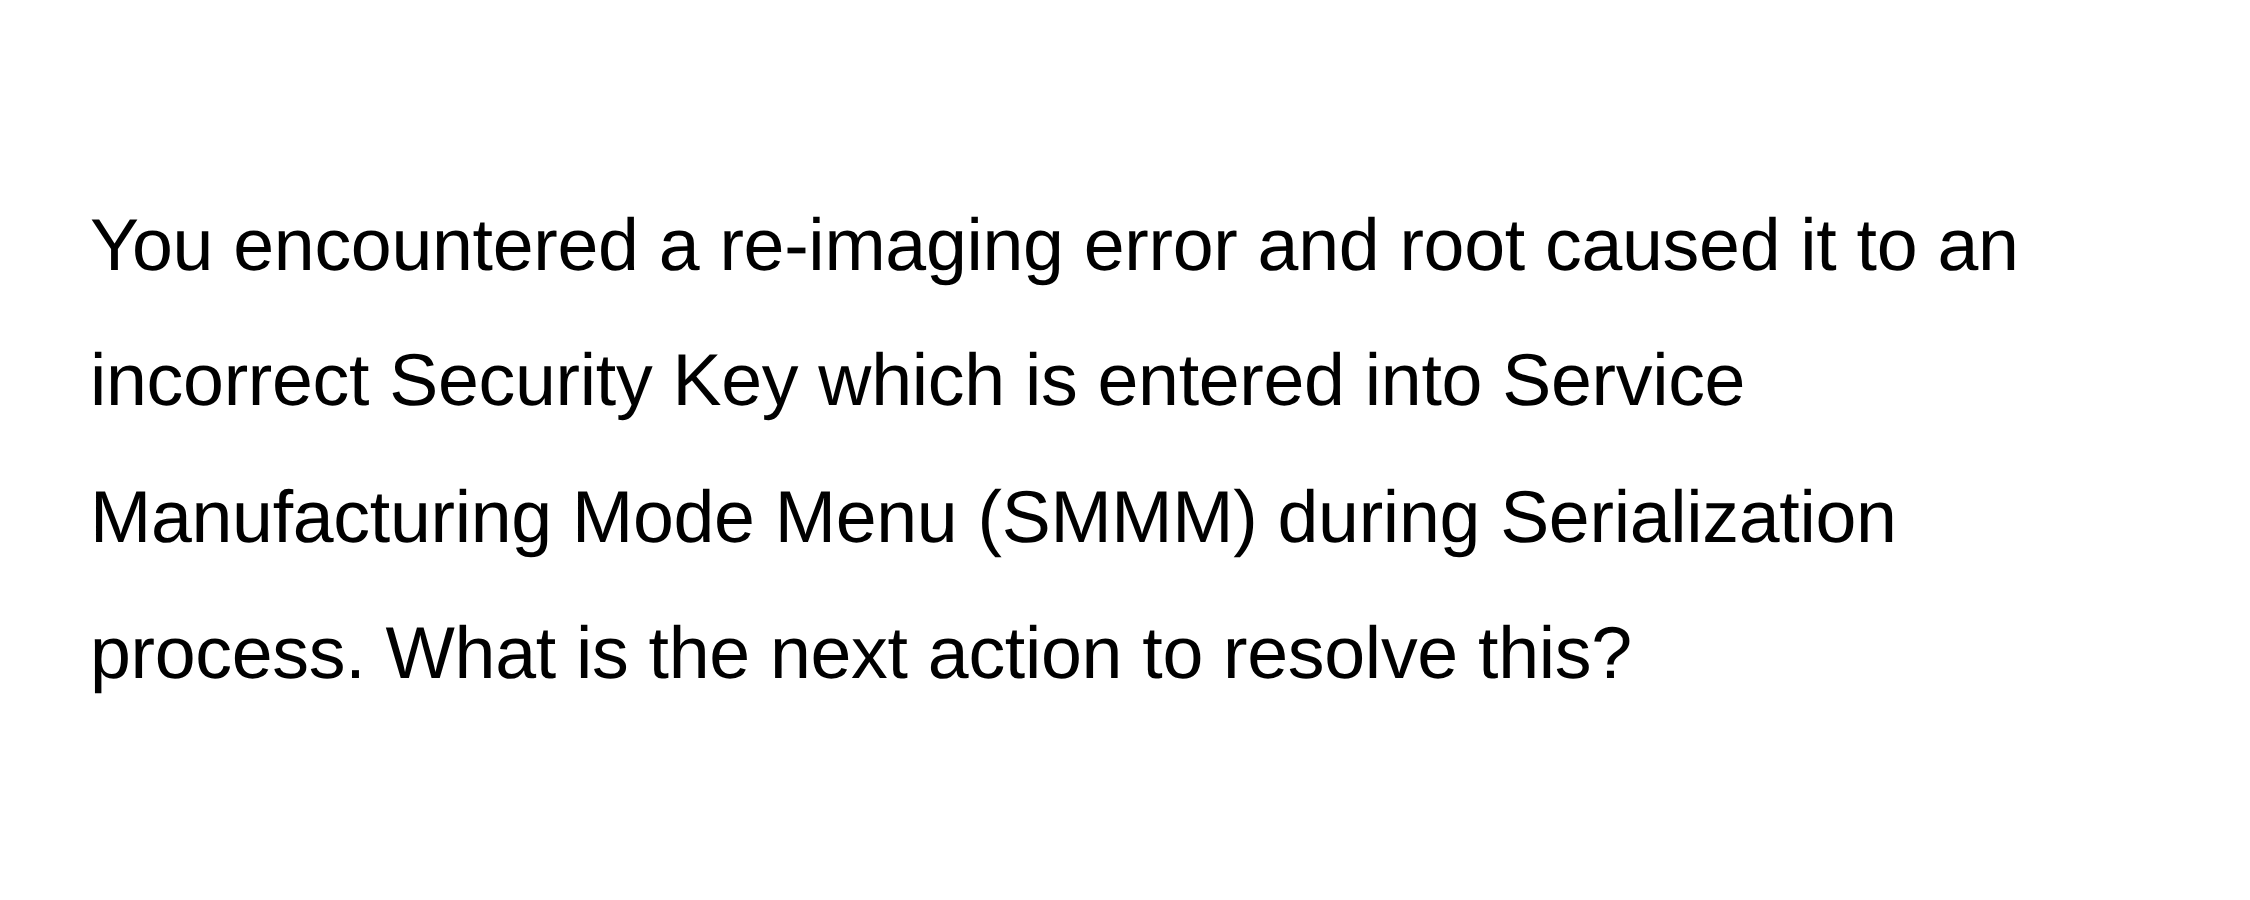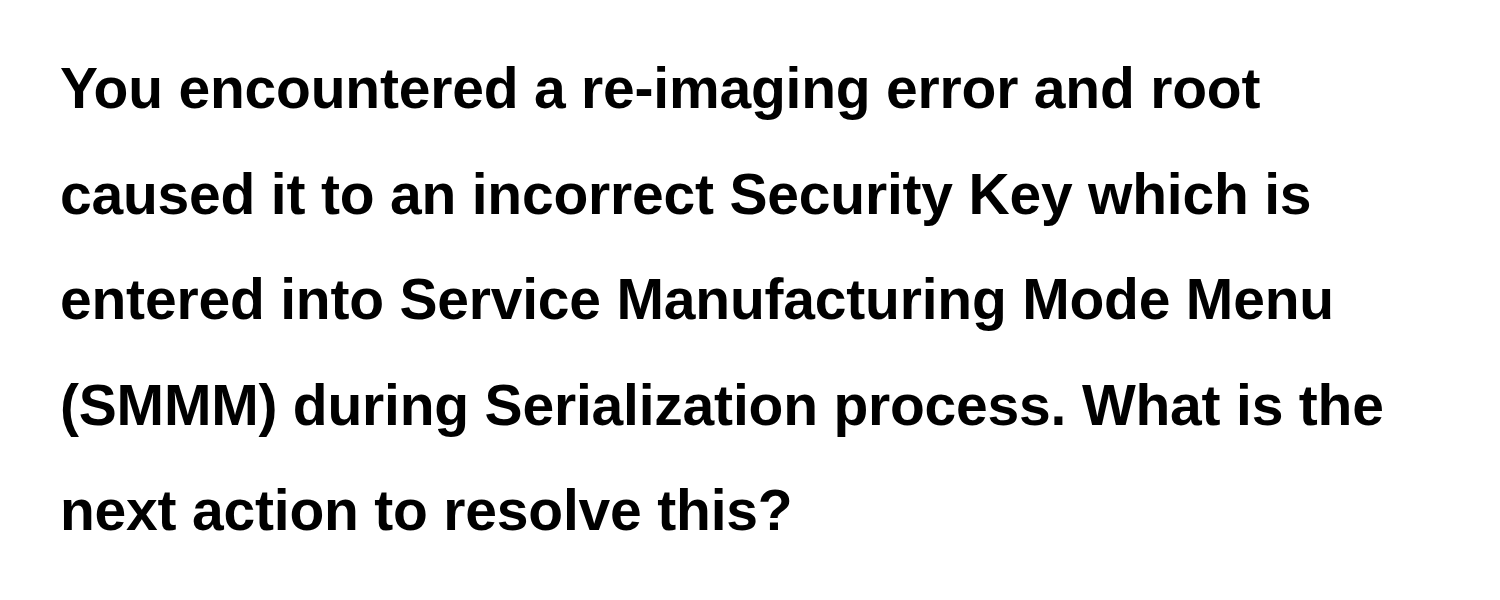--- a/index.html
+++ b/index.html
@@ -10,23 +10,23 @@
     body {
       width: 1500px;
       height: 600px;
       background: #ffffff;
       font-family: -apple-system, BlinkMacSystemFont, "Segoe UI", "Helvetica Neue", Arial, sans-serif;
       display: flex;
       align-items: center;
       padding: 40px 60px;
     }
     .question-text {
-      font-size: 57px;
+      font-size: 49px;
       line-height: 1.85;
       color: #000000;
-      font-weight: 700;
+      font-weight: 400;
       letter-spacing: -0.2px;
     }
   </style>
 </head>
 <body>
 
 <p class="question-text">You encountered a re-imaging error and root caused it to an incorrect Security Key which is entered into Service Manufacturing Mode Menu (SMMM) during Serialization process. What is the next action to resolve this?</p>
 
 </body></html>

